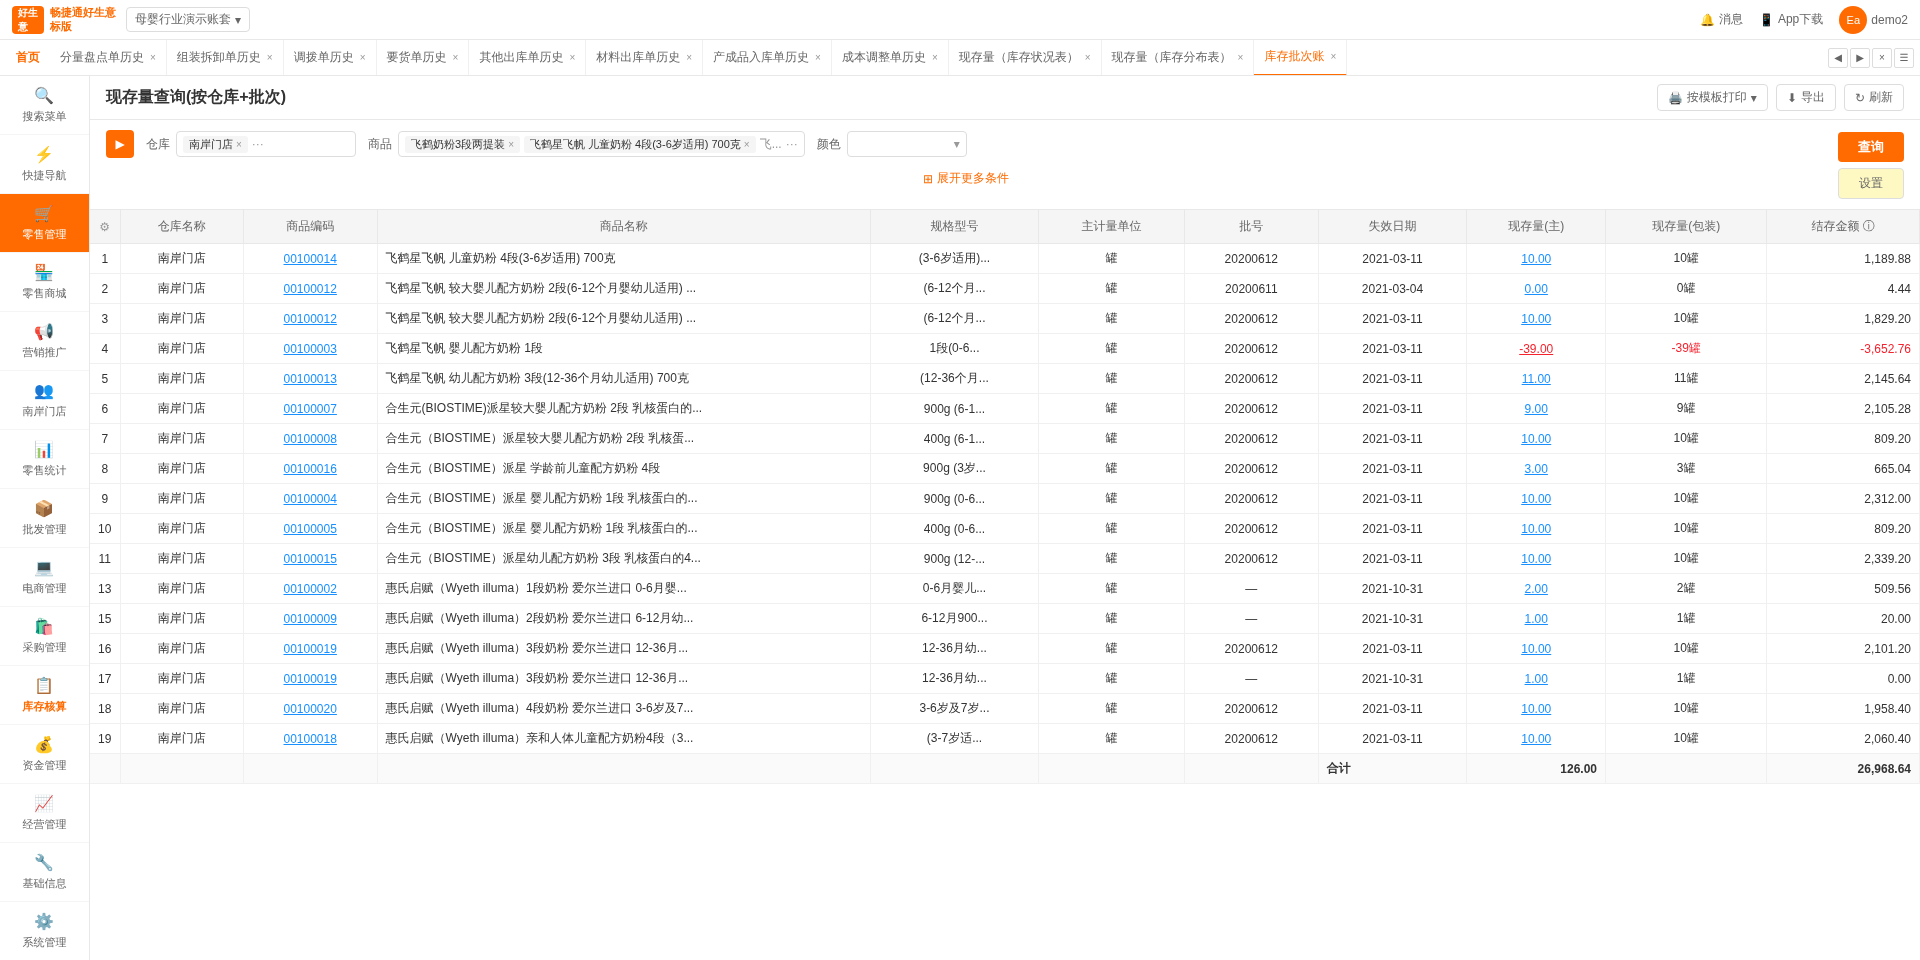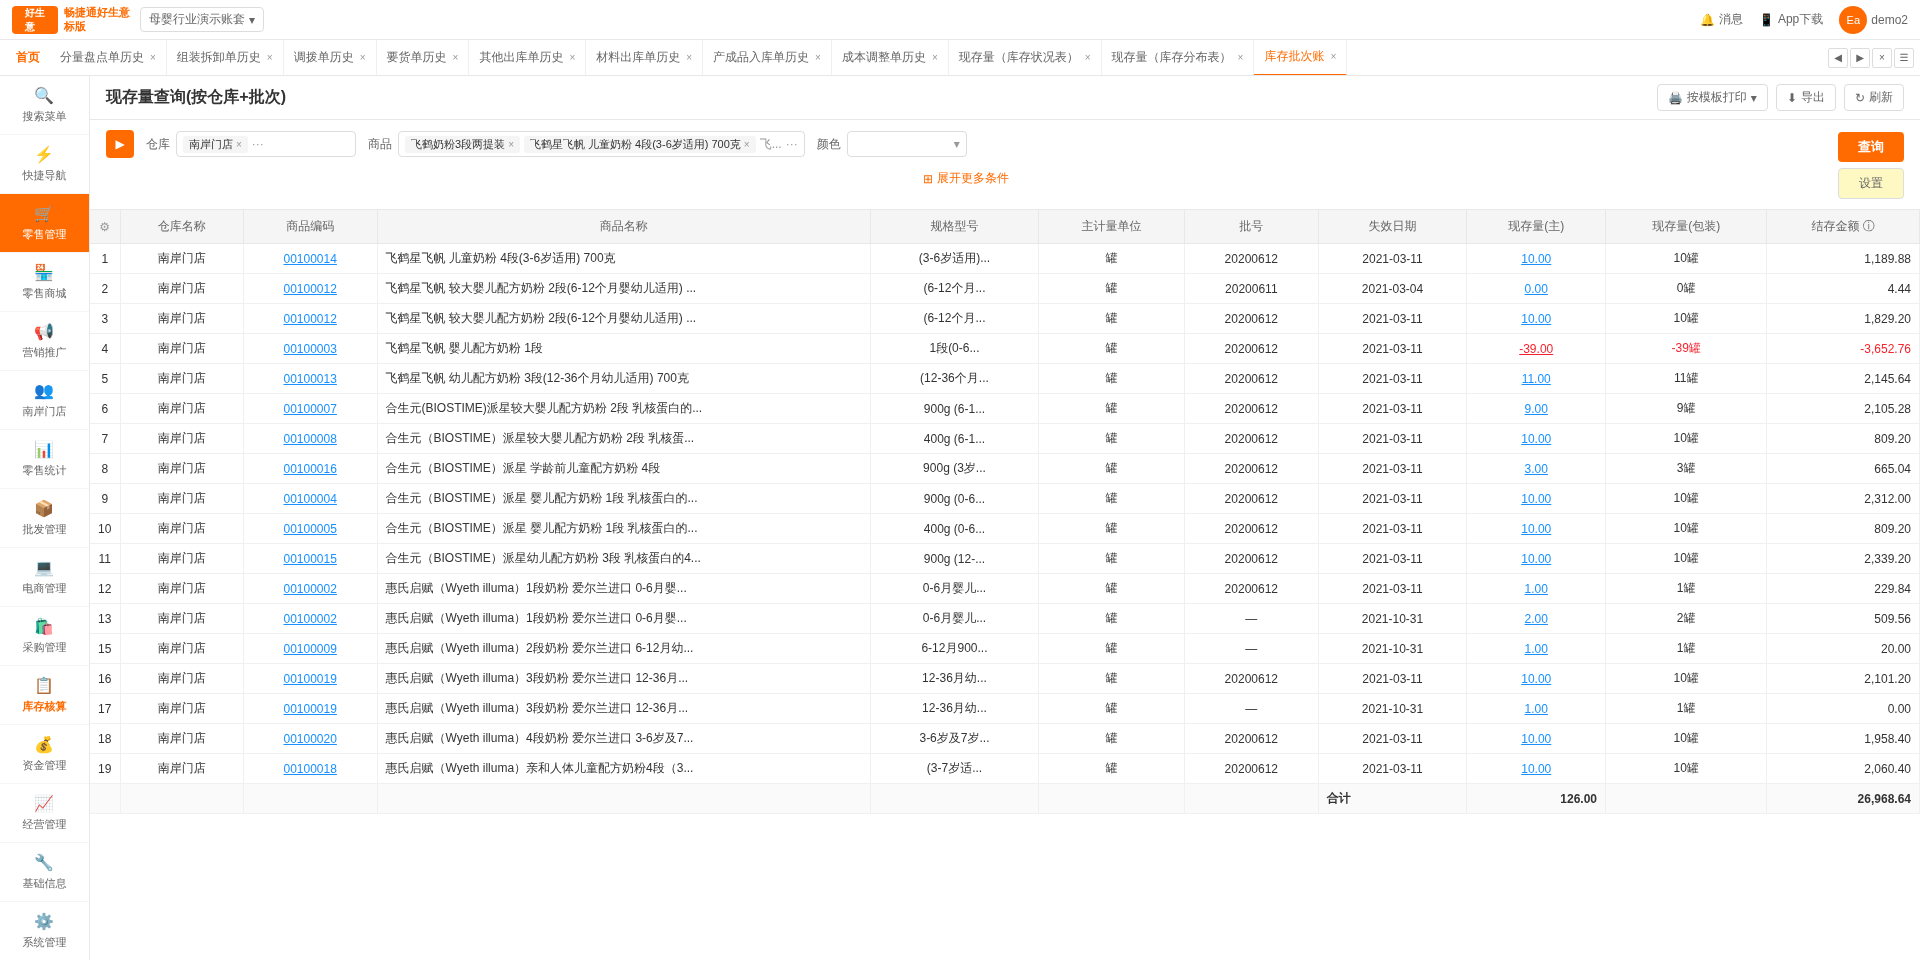--- a/index.html
+++ b/index.html
@@ -1,21 +1,21 @@
 <!DOCTYPE html>
 <html><head>
   <meta charset="utf-8">
   <style>
     * { box-sizing: border-box; margin: 0; padding: 0; }
     body { font-family: 'Microsoft YaHei', Arial, sans-serif; font-size: 12px; background: #f5f5f5; color: #333; height: 960px; overflow: hidden; }
 
     
     .top-bar { display: flex; align-items: center; background: #fff; height: 40px; border-bottom: 1px solid #e8e8e8; padding: 0 12px; }
     .logo-area { display: flex; align-items: center; gap: 6px; min-width: 90px; }
-    .logo-icon { width: 46px; height: 28px; background: #ff6b00; border-radius: 4px; display: flex; align-items: center; justify-content: center; color: white; font-size: 10px; font-weight: bold; }
+    .logo-icon { width: 32px; height: 28px; background: #ff6b00; border-radius: 4px; display: flex; align-items: center; justify-content: center; color: white; font-size: 10px; font-weight: bold; }
     .logo-text { font-size: 11px; color: #ff6b00; font-weight: bold; line-height: 1.2; }
     .store-selector { display: flex; align-items: center; gap: 4px; border: 1px solid #ddd; border-radius: 4px; padding: 3px 8px; margin-left: 10px; cursor: pointer; background: #fff; }
     .store-selector span { font-size: 12px; color: #666; }
     .top-right { margin-left: auto; display: flex; align-items: center; gap: 16px; }
     .top-right-item { display: flex; align-items: center; gap: 4px; cursor: pointer; color: #666; font-size: 12px; }
     .avatar { width: 28px; height: 28px; border-radius: 50%; background: #ff6b00; display: flex; align-items: center; justify-content: center; color: white; font-size: 11px; text-align: right; }
 
     
     .nav-tabs { display: flex; align-items: center; background: #fff; border-bottom: 1px solid #e8e8e8; height: 36px; padding: 0 6px; overflow: hidden; }
     .nav-tab { display: flex; align-items: center; gap: 4px; padding: 0 10px; height: 36px; cursor: pointer; font-size: 12px; color: #666; white-space: nowrap; border-right: 1px solid #f0f0f0; flex-shrink: 0; }
@@ -473,33 +473,20 @@
       <td class="td-left" style="max-width:260px;overflow:hidden;text-overflow:ellipsis;white-space:nowrap;">合生元（BIOSTIME）派星幼儿配方奶粉 3段 乳核蛋白的4...</td>
       <td>900g (12-...</td>
       <td>罐</td>
       <td>20200612</td>
       <td>2021-03-11</td>
       <td class="td-link">10.00</td>
       <td class="">10罐</td>
       <td class="td-num">2,339.20</td>
     </tr>
             <tr>
-      <td>12</td>
-      <td>南岸门店</td>
-      <td class="td-link">00100002</td>
-      <td class="td-left" style="max-width:260px;overflow:hidden;text-overflow:ellipsis;white-space:nowrap;">惠氏启赋（Wyeth illuma）1段奶粉 爱尔兰进口 0-6月婴...</td>
-      <td>0-6月婴儿...</td>
-      <td>罐</td>
-      <td>20200612</td>
-      <td>2021-03-11</td>
-      <td class="td-link">1.00</td>
-      <td class="">1罐</td>
-      <td class="td-num">229.84</td>
-    </tr>
-            <tr>
       <td>13</td>
       <td>南岸门店</td>
       <td class="td-link">00100002</td>
       <td class="td-left" style="max-width:260px;overflow:hidden;text-overflow:ellipsis;white-space:nowrap;">惠氏启赋（Wyeth illuma）1段奶粉 爱尔兰进口 0-6月婴...</td>
       <td>0-6月婴儿...</td>
       <td>罐</td>
       <td>—</td>
       <td>2021-10-31</td>
       <td class="td-link">2.00</td>
       <td class="">2罐</td>

